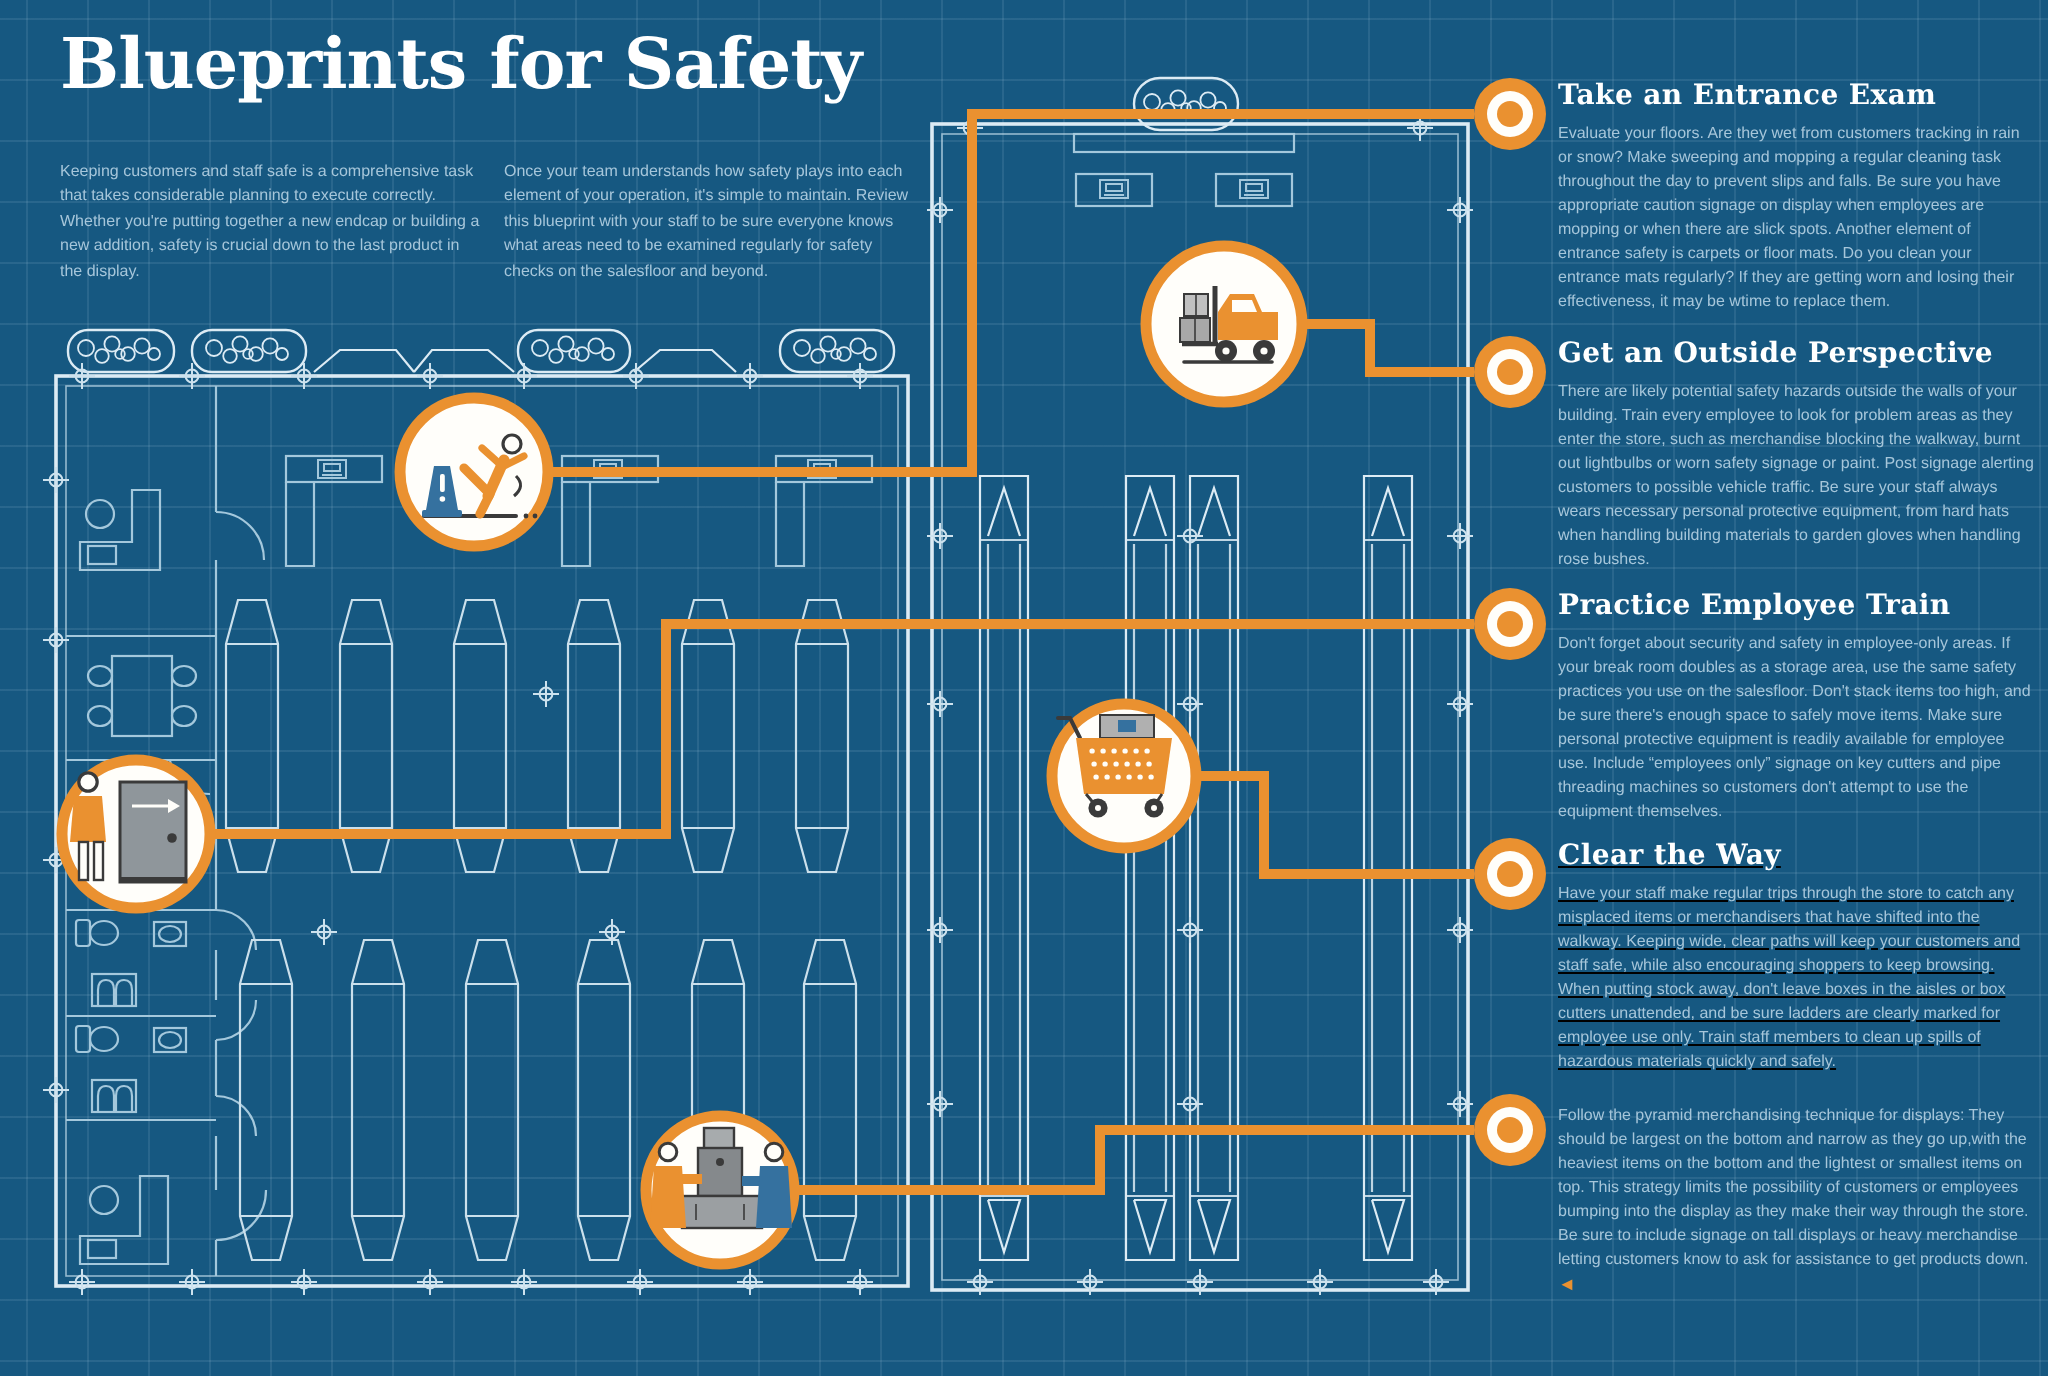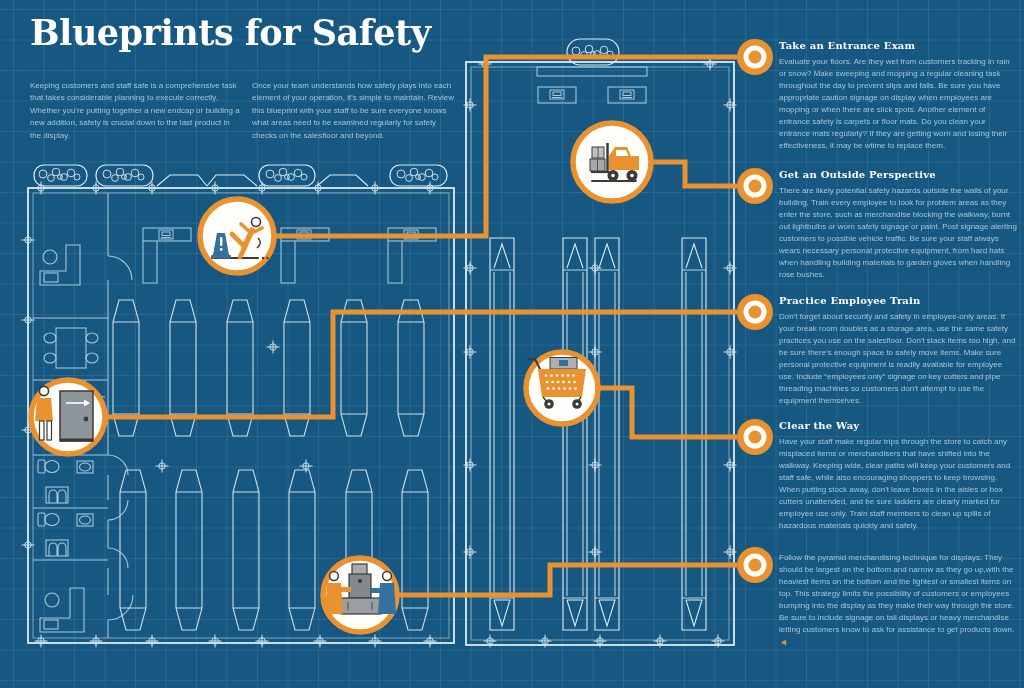--- a/index.html
+++ b/index.html
@@ -18,25 +18,25 @@
     position:absolute;left:30px;top:12px;margin:0;
     font-family:"DejaVu Serif", serif;font-weight:bold;
     font-size:35px;color:#ffffff;letter-spacing:-0.5px;
   }
   .intro{position:absolute;left:30px;top:80px;width:440px;display:flex;gap:12px;}
   .intro p{margin:0;width:210px;font-size:8px;line-height:1.55;color:#a6c6da;}
   .svgwrap{position:absolute;left:0;top:0;width:1024px;height:688px;}
   .section{position:absolute;left:779px;width:238px;}
   .section h2{
     margin:0;font-family:"DejaVu Serif", serif;font-weight:bold;
-    font-size:10px;color:#ffffff;letter-spacing:0.2px;
+    font-size:14px;color:#ffffff;letter-spacing:0.2px;
   }
   .section p{margin:5px 0 0 0;font-size:8px;line-height:1.5;color:#a6c6da;}
   .endmark{color:#ea9130;font-size:9px;}
-  .s1{top:40px;} .s2{top:169px;} .s3{top:295px;} .s4{top:420px;} .s5{top:547px;}
+  .s1{top:40px;} .s2{top:169px;} .s3{top:295px;} .s4{top:420px;text-decoration:underline;} .s5{top:547px;}
 </style>
 </head>
 <body>
 
 <div class="canvas">
 
   <svg class="svgwrap" viewBox="0 0 1024 688">
     <defs>
       <g id="xh" stroke="#cde2ee" stroke-width="1" fill="none">
         <circle r="3.2"></circle>

